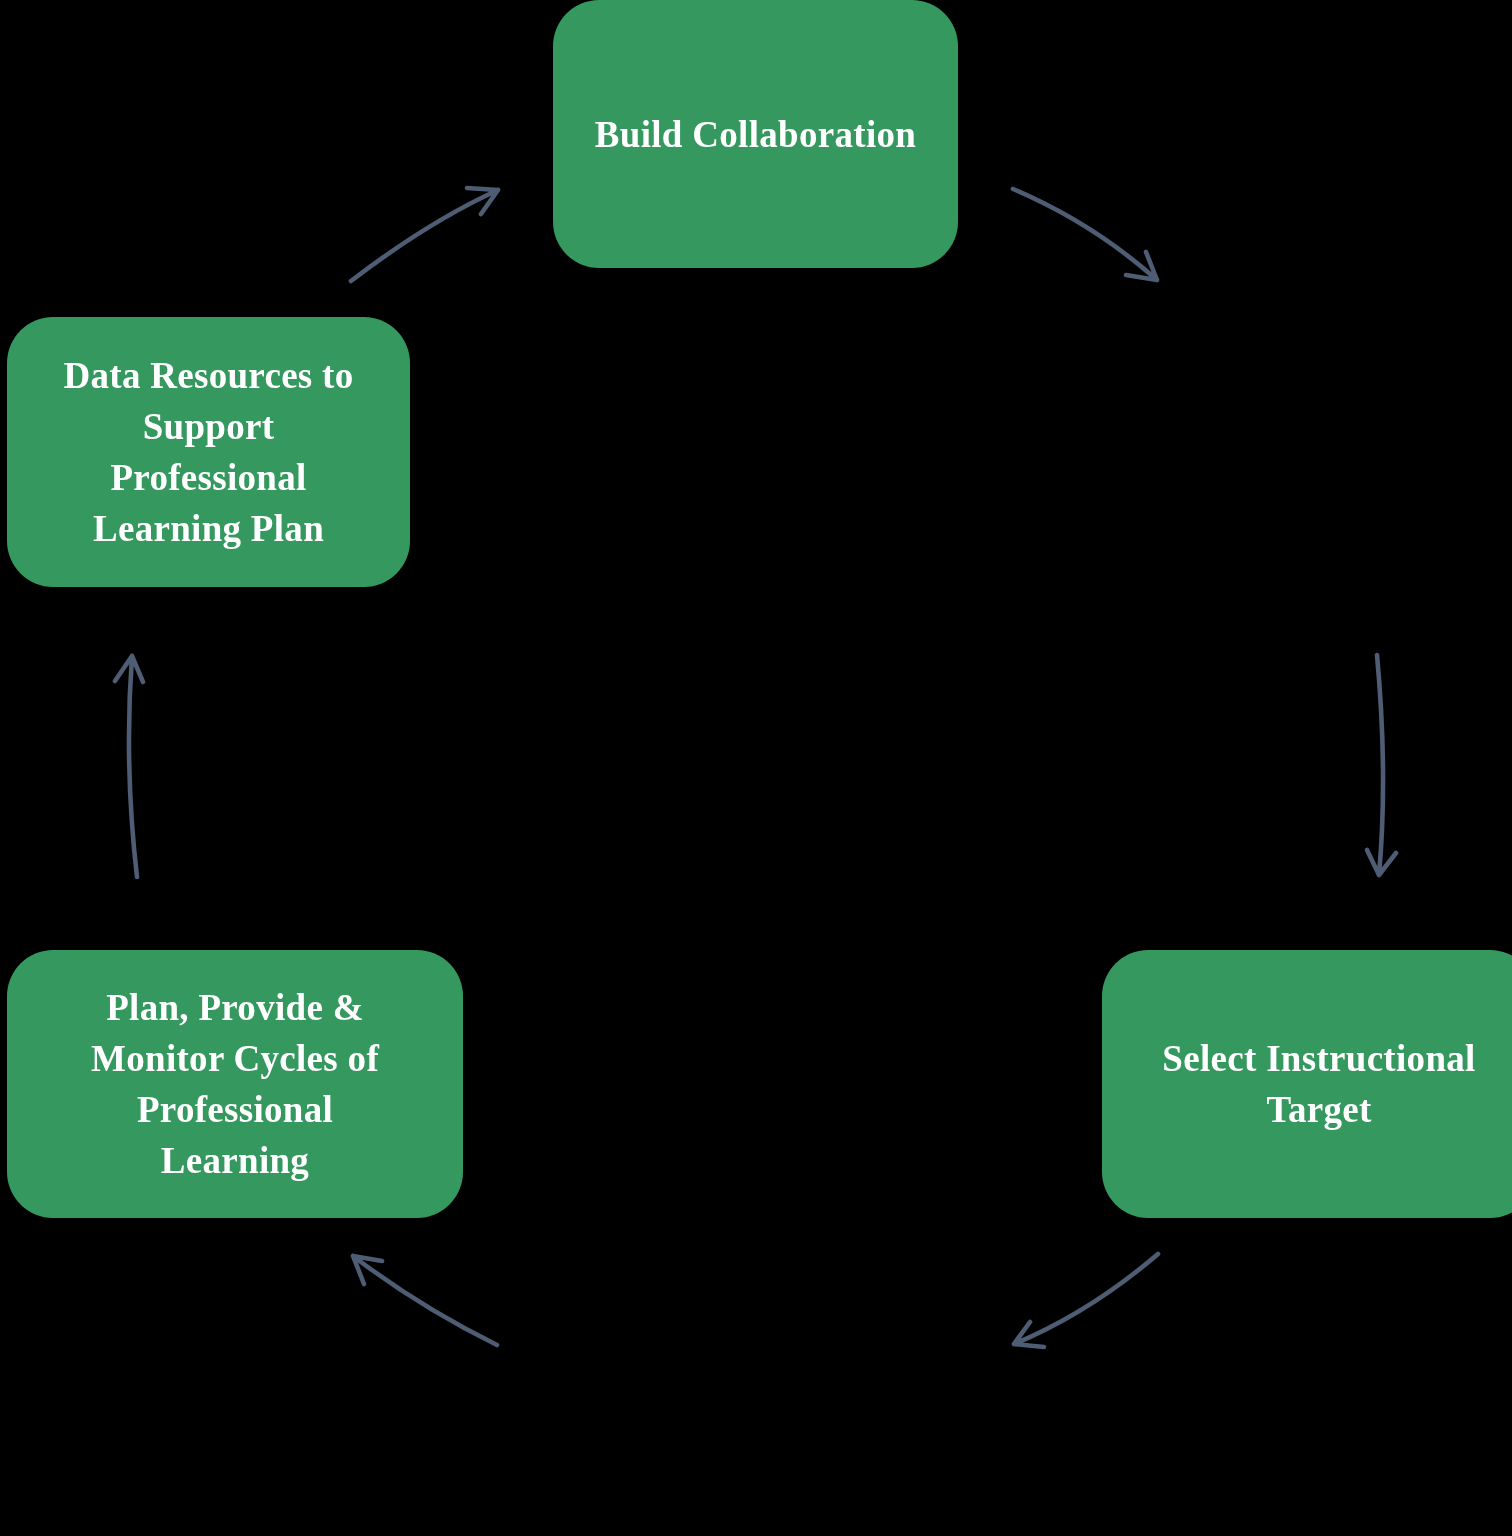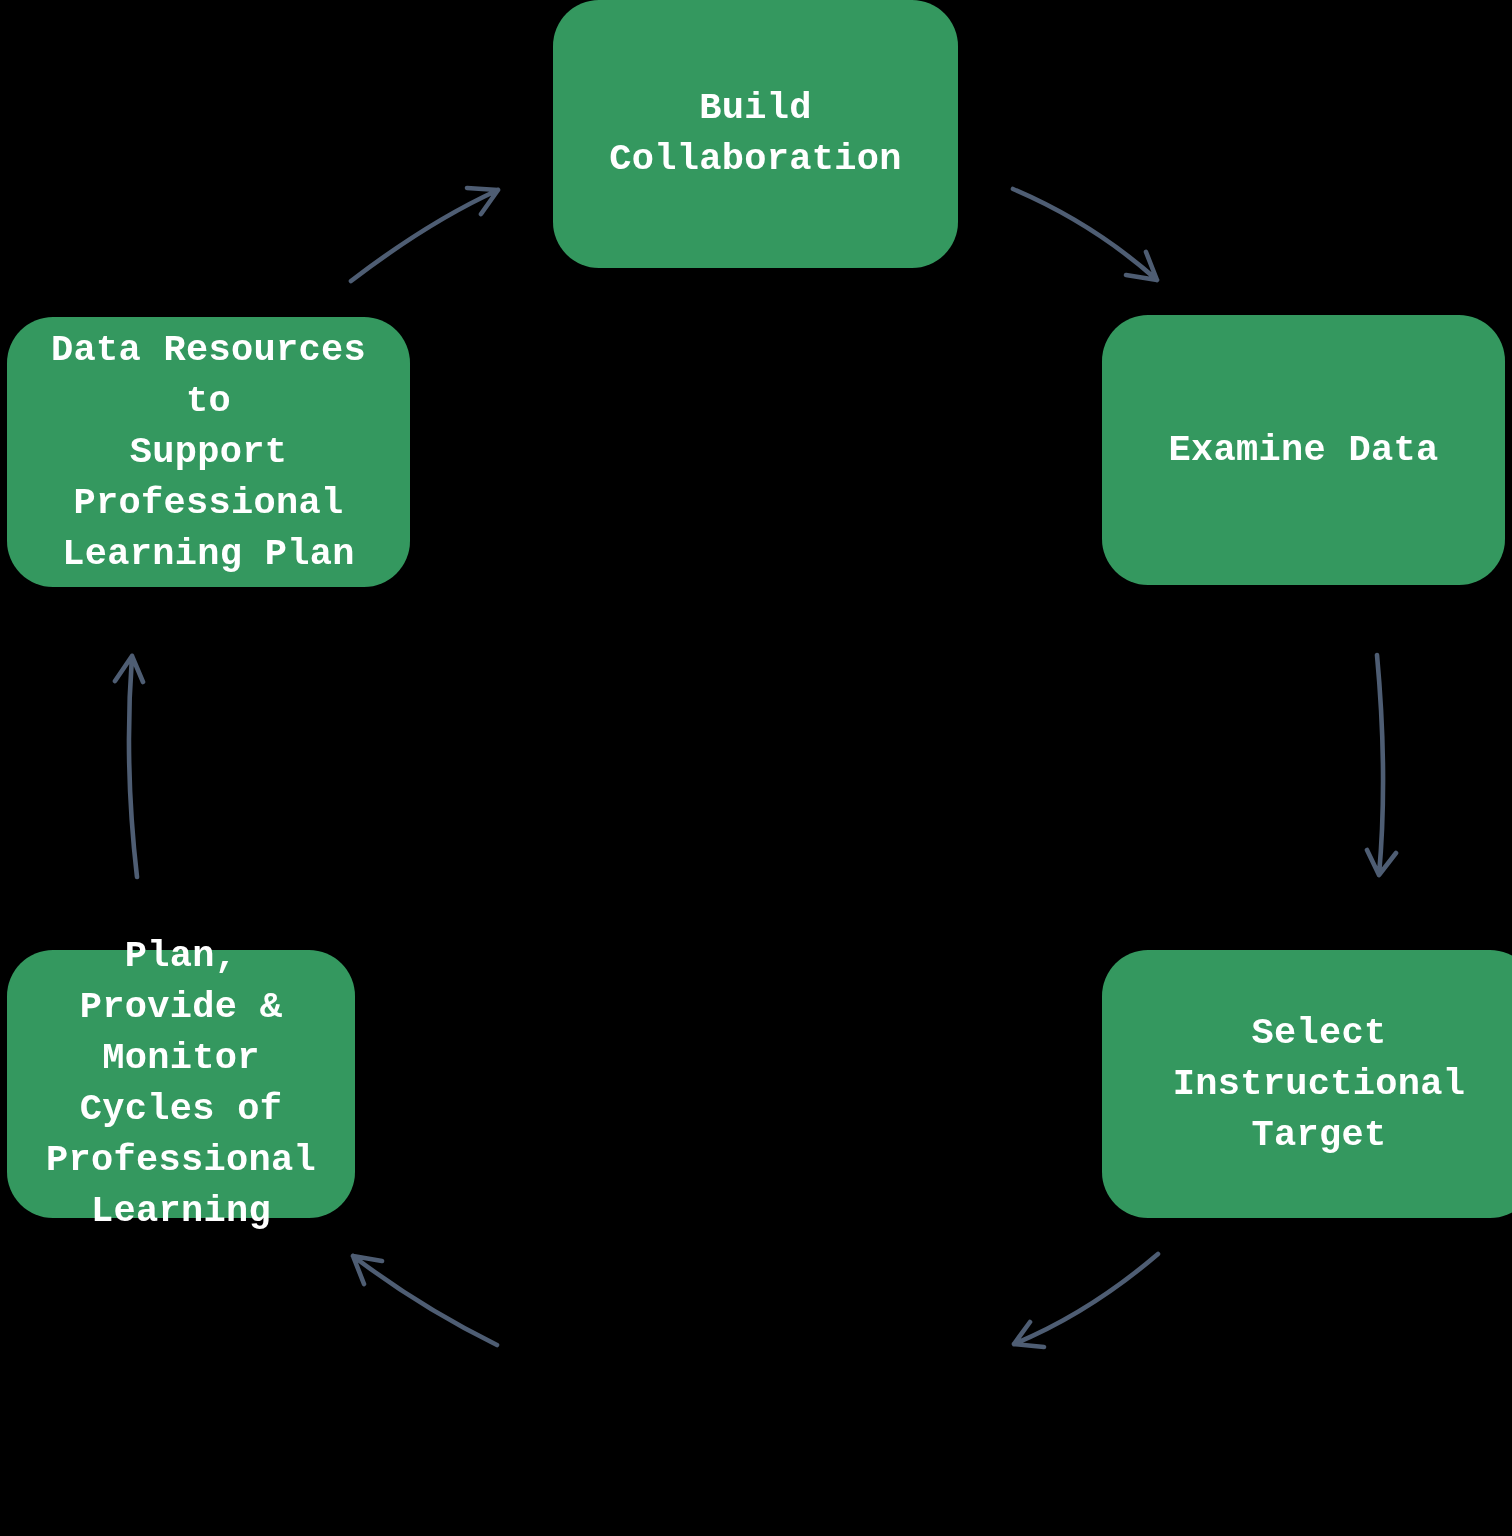--- a/index.html
+++ b/index.html
@@ -9,21 +9,21 @@
     --arrow: #4E5D73;
   }
   * { margin: 0; padding: 0; box-sizing: border-box; }
   html, body { background: var(--background); }
   .canvas {
     position: relative;
     width: 1512px;
     height: 1536px;
     background: var(--background);
     overflow: hidden;
-    font-family: Liberation Mono, monospace;
+    font-family: Liberation Serif, serif;
   }
   .node {
     position: absolute;
     background: var(--node-fill);
     border-radius: 46px;
     display: flex;
     align-items: center;
     justify-content: center;
     text-align: center;
     padding: 10px 28px;
@@ -67,31 +67,28 @@
 
     <path class="arrow" d="M 497 1345 Q 420 1307 353 1256 M 382 1261 L 353 1256 M 364 1284 L 353 1256"></path>
 
     <path class="arrow" d="M 137 877 Q 124 765 132 656 M 115 681 L 132 656 M 143 682 L 132 656"></path>
   </svg>
 
   <div class="node" style="left:553px; top:0px; width:405px; height:268px;">
     <div class="node-label">Build Collaboration</div>
   </div>
 
-  <div class="node" style="left:1102px; top:315px; width:403px; height:270px;">
-    <div class="node-label">Examine Data</div>
-  </div>
 
   <div class="node" style="left:1102px; top:950px; width:434px; height:268px;">
     <div class="node-label">Select Instructional
 Target</div>
   </div>
 
 
-  <div class="node" style="left:7px; top:950px; width:348px; height:268px;">
+  <div class="node" style="left:7px; top:950px; width:456px; height:268px;">
     <div class="node-label">Plan, Provide &amp;
 Monitor Cycles of
 Professional
 Learning</div>
   </div>
 
   <div class="node" style="left:7px; top:317px; width:403px; height:270px;">
     <div class="node-label">Data Resources to
 Support
 Professional

